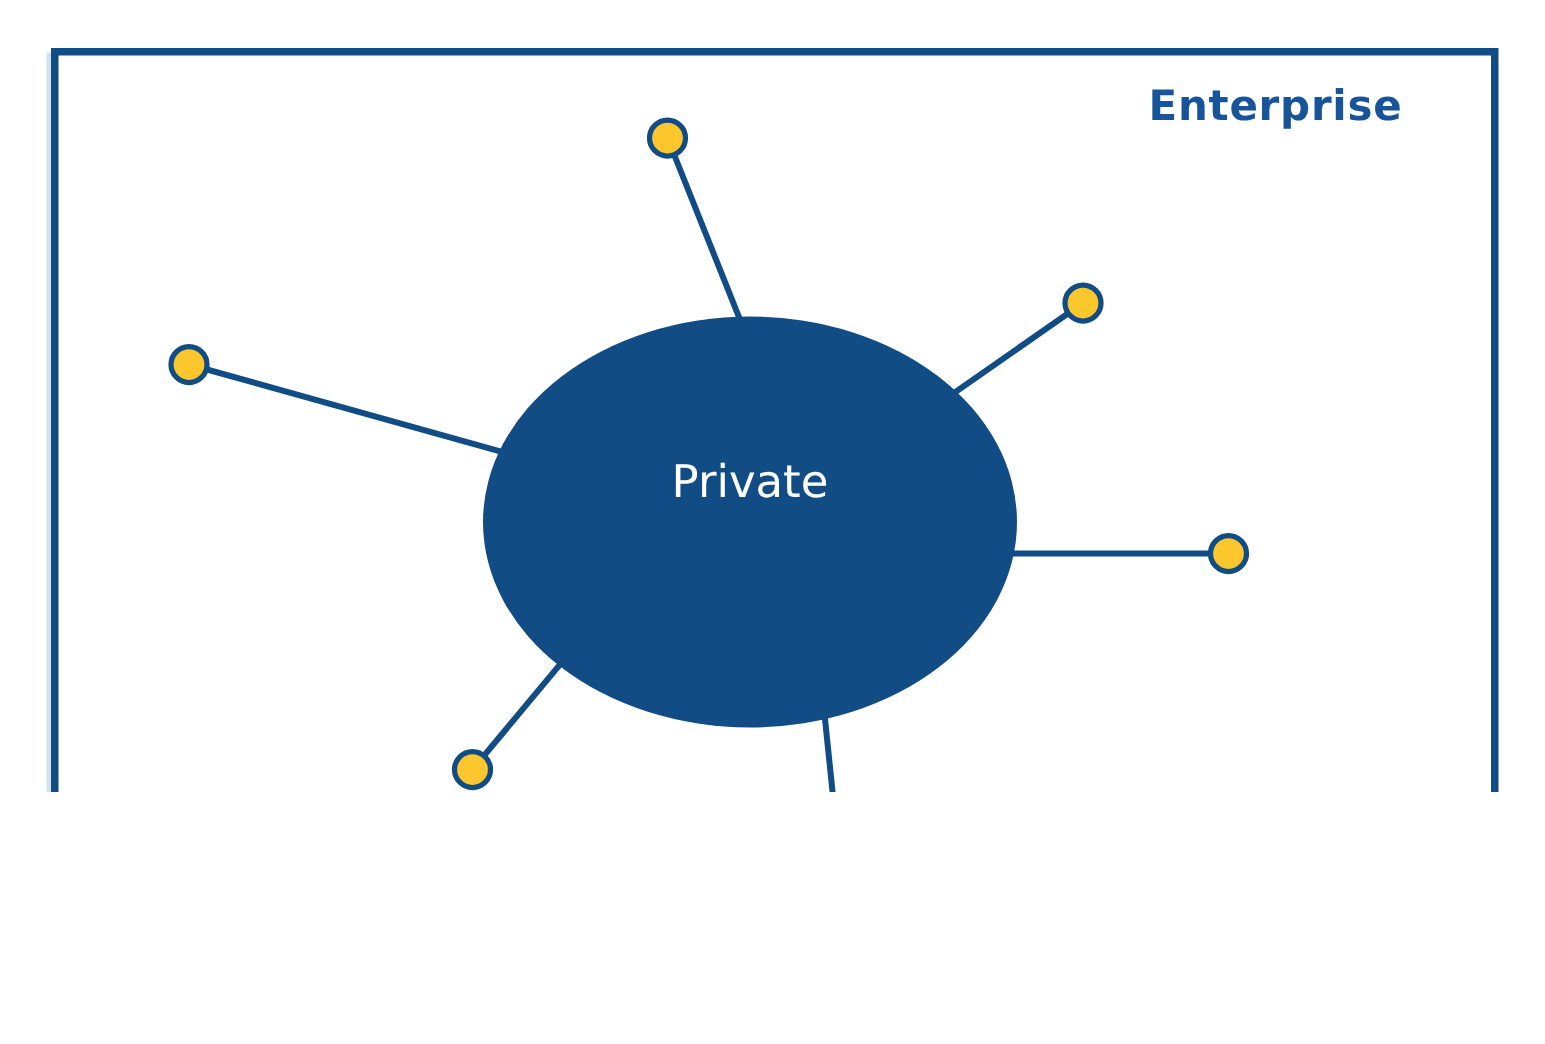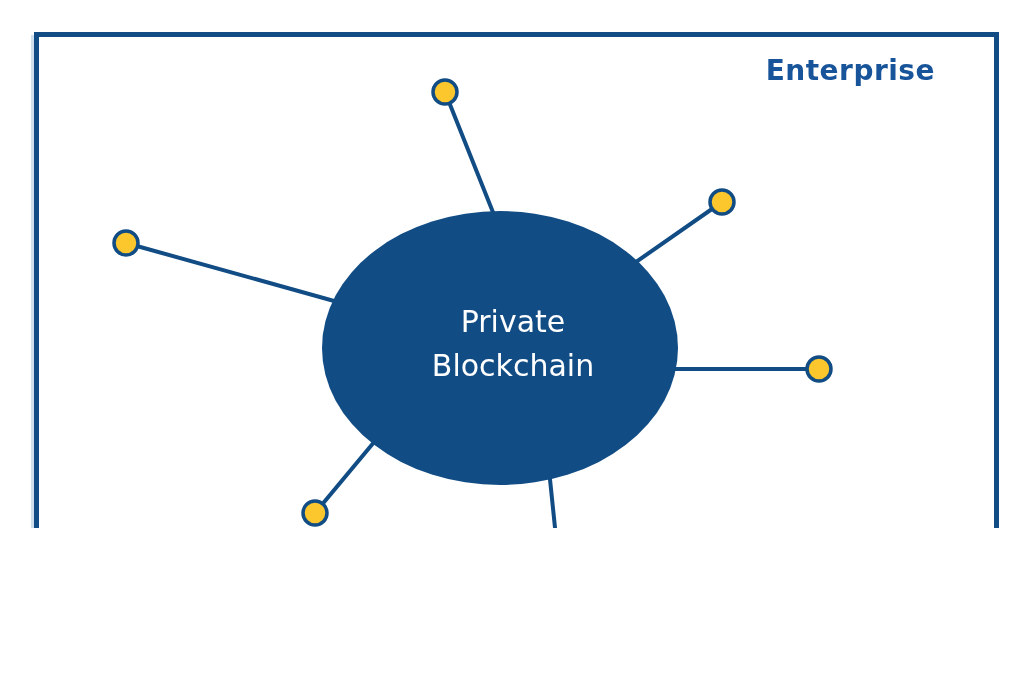--- a/index.html
+++ b/index.html
@@ -36,21 +36,21 @@
   }
   .diagram-svg {
     position: absolute;
     left: 0;
     top: 0;
     width: 1030px;
     height: 696px;
   }
   .center-label {
     position: absolute;
-    left: 335px;
+    left: 322px;
     top: 300px;
     width: 356px;
     text-align: center;
     color: #ffffff;
     font-size: 30px;
     line-height: 44px;
     font-weight: 500;
     pointer-events: none;
   }
   .center-label span { display: block; }
@@ -86,17 +86,16 @@
       <circle cx="819" cy="369" r="12" fill="#FCC72D" stroke="#114C84" stroke-width="3.5"></circle>
       <circle cx="563" cy="605" r="12" fill="#FCC72D" stroke="#114C84" stroke-width="3.5"></circle>
       <circle cx="315" cy="513" r="12" fill="#FCC72D" stroke="#114C84" stroke-width="3.5"></circle>
       <circle cx="126" cy="243" r="12" fill="#FCC72D" stroke="#114C84" stroke-width="3.5"></circle>
     </svg>
 
   <div class="enterprise-label">Enterprise</div>
 
   <div class="center-label">
     <span>Private</span>
-    <span>Blockchain</span>
   </div>
 
 
 </div>
 
 </body></html>

